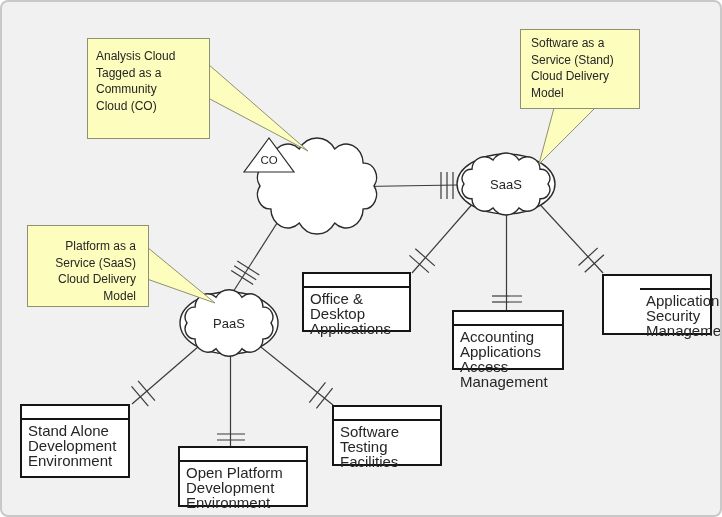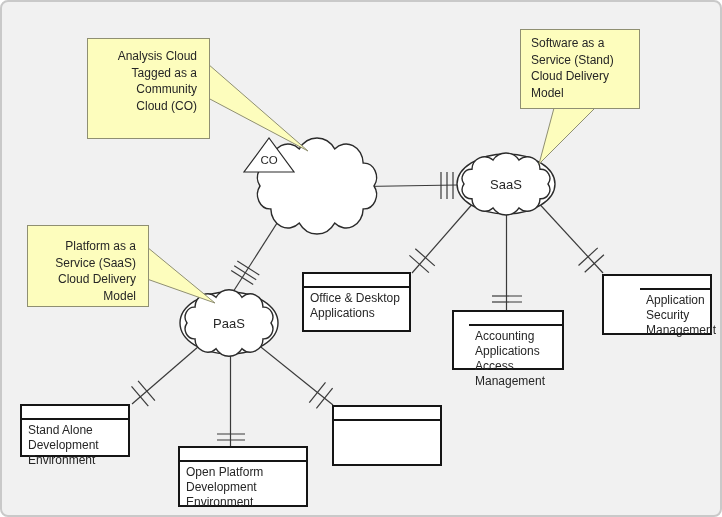--- a/index.html
+++ b/index.html
@@ -7,30 +7,30 @@
     position:relative; width:722px; height:517px; box-sizing:border-box;
     background:#f1f1f1; border:2px solid #c9c9c9; border-radius:8px;
     font-family:"Liberation Sans", sans-serif; color:#262626; overflow:hidden;
   }
   .layer { position:absolute; left:0; top:0; }
   .callout {
     position:absolute; box-sizing:border-box;
     background:#fdfdbd; border:1px solid #8f8f72;
     font-size:12px; line-height:16.5px; white-space:pre-line;
   }
-  #callout-analysis { left:85px; top:36px; width:123px; height:101px; text-align:right; padding:9px 12px 0 8px; }
+  #callout-analysis { left:85px; top:36px; width:123px; height:101px; padding:9px 12px 0 8px; }
   #callout-software { left:518px; top:27px; width:120px; height:80px; text-align:left; padding:5px 8px 0 10px; }
   #callout-platform { left:25px; top:223px; width:122px; height:82px; text-align:right; padding:12px 12px 0 8px; }
   .node { position:absolute; box-sizing:border-box; background:#ffffff; border:2px solid #151515; }
   .node-header { height:12px; border-bottom:2px solid #151515; }
-  .node-body { padding:3px 5px 0 6px; font-size:12px; line-height:15px; white-space:pre-line; }
+  .node-body { padding:3px 5px 0 6px; font-size:15px; line-height:15px; white-space:pre-line; }
   #node-office       { left:300px; top:270px; width:109px; height:60px; }
-  #node-accounting   { left:450px; top:308px; width:112px; height:60px;padding-left:15px; }
+  #node-accounting   { left:450px; top:308px; width:112px; height:60px; }
   #node-appsec       { left:600px; top:272px; width:110px; height:61px;padding-left:36px; }
-  #node-standalone   { left:18px;  top:402px; width:110px; height:53px; }
+  #node-standalone   { left:18px;  top:402px; width:110px; height:74px; }
   #node-openplatform { left:176px; top:444px; width:130px; height:61px; }
   #node-testing      { left:330px; top:403px; width:110px; height:61px; }
   .shape-label { font-size:13px; fill:#262626; }
   .tag-label   { font-size:11.5px; fill:#262626; }
   .connector, .tick { stroke:#3a3a3a; stroke-width:1.2; }
   .cloud   { fill:#ffffff; stroke:#2b2b2b; stroke-width:1.4; }
   .ring    { fill:#ffffff; stroke:#2b2b2b; stroke-width:1.4; }
   .tri     { fill:#ffffff; stroke:#2b2b2b; stroke-width:1.2; }
   .tail    { fill:#fdfdbd; stroke:#8f8f72; stroke-width:1; }
 </style>
@@ -141,15 +141,17 @@
 Environment</div>
   </div>
   <div class="node" id="node-openplatform">
     <div class="node-header"></div>
     <div class="node-body">Open Platform
 Development
 Environment</div>
   </div>
   <div class="node" id="node-testing">
     <div class="node-header"></div>
+    <div class="node-body">Software Testing
+Facilities</div>
   </div>
 
 </div>
 
 </body></html>

